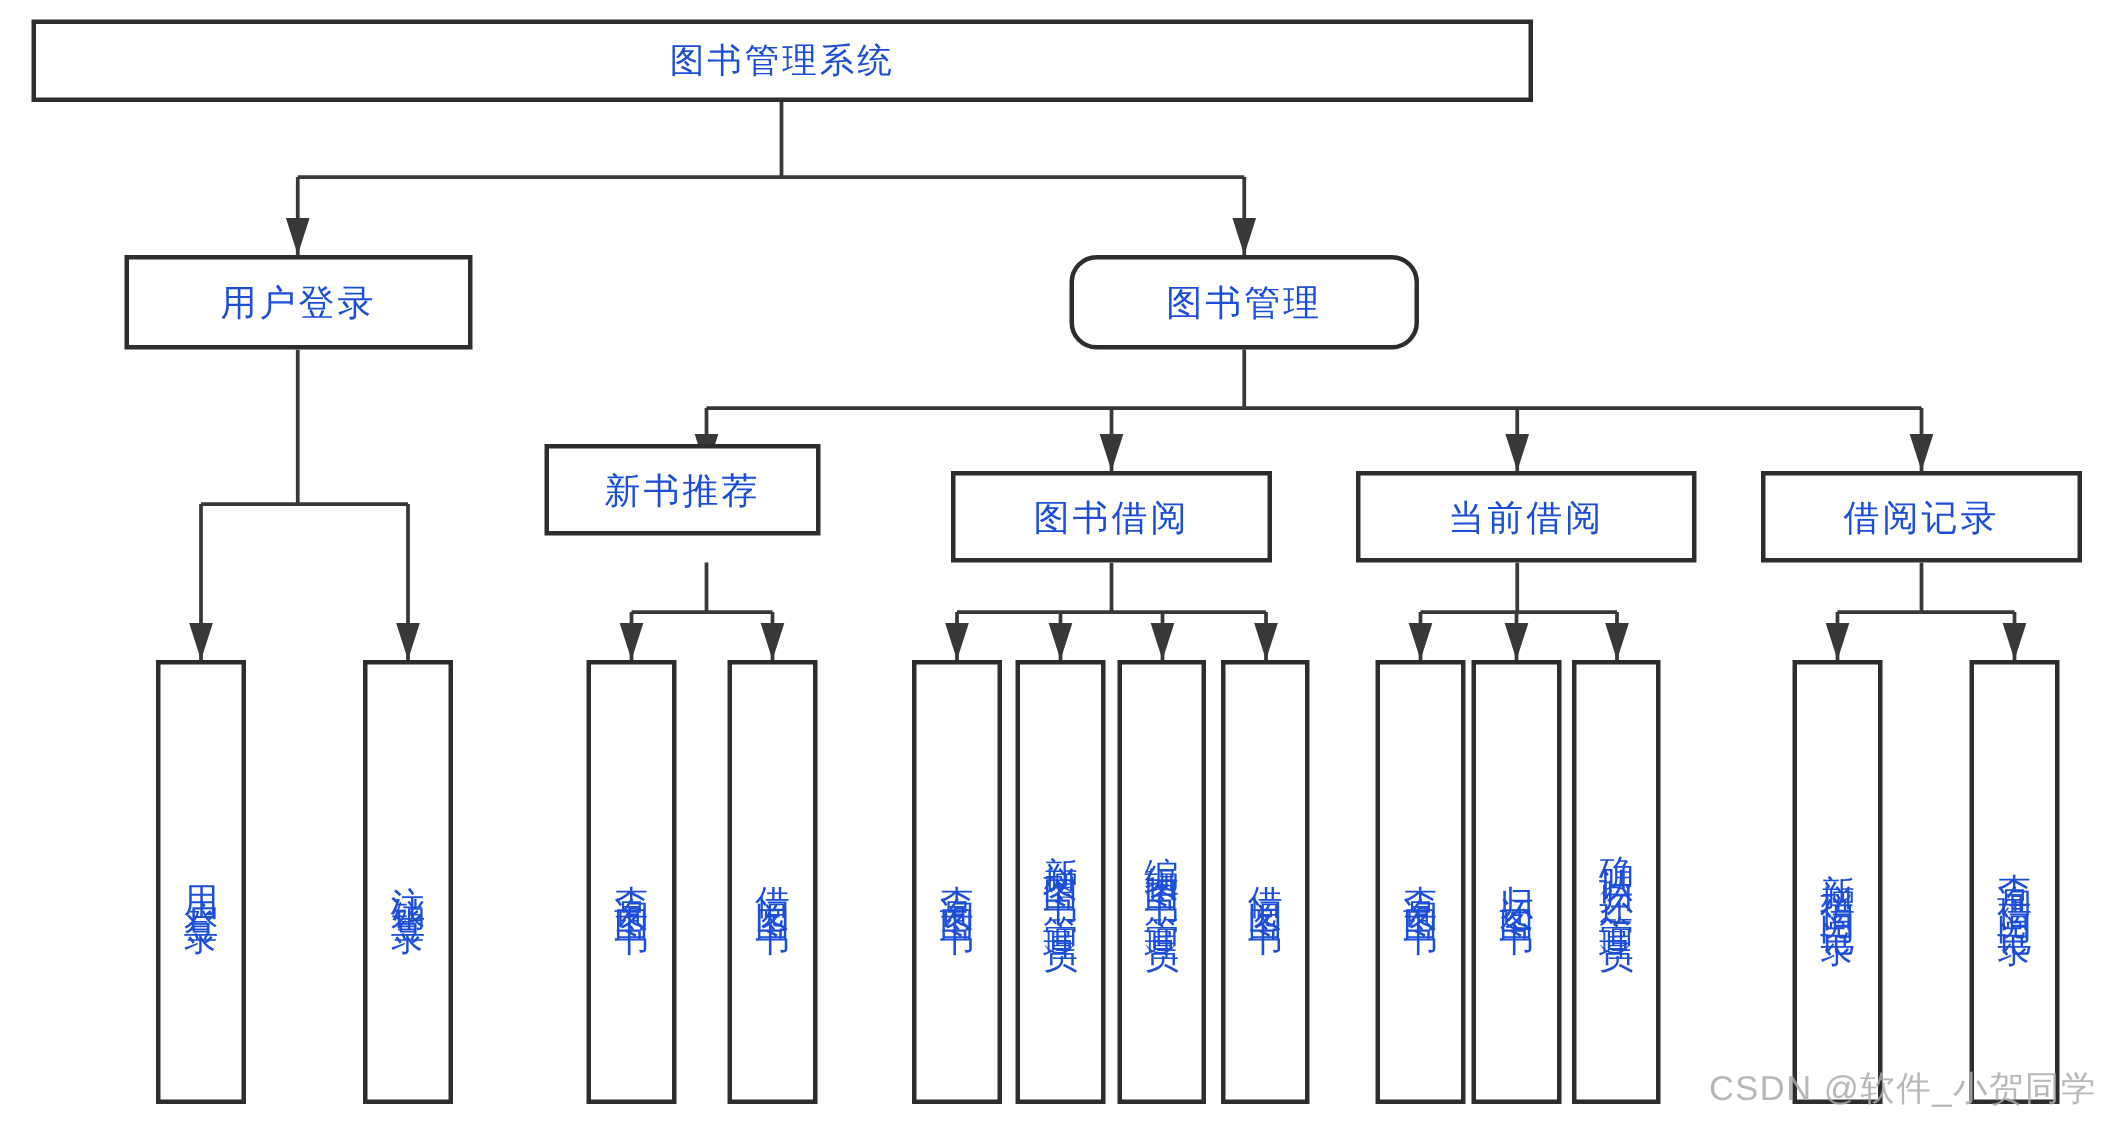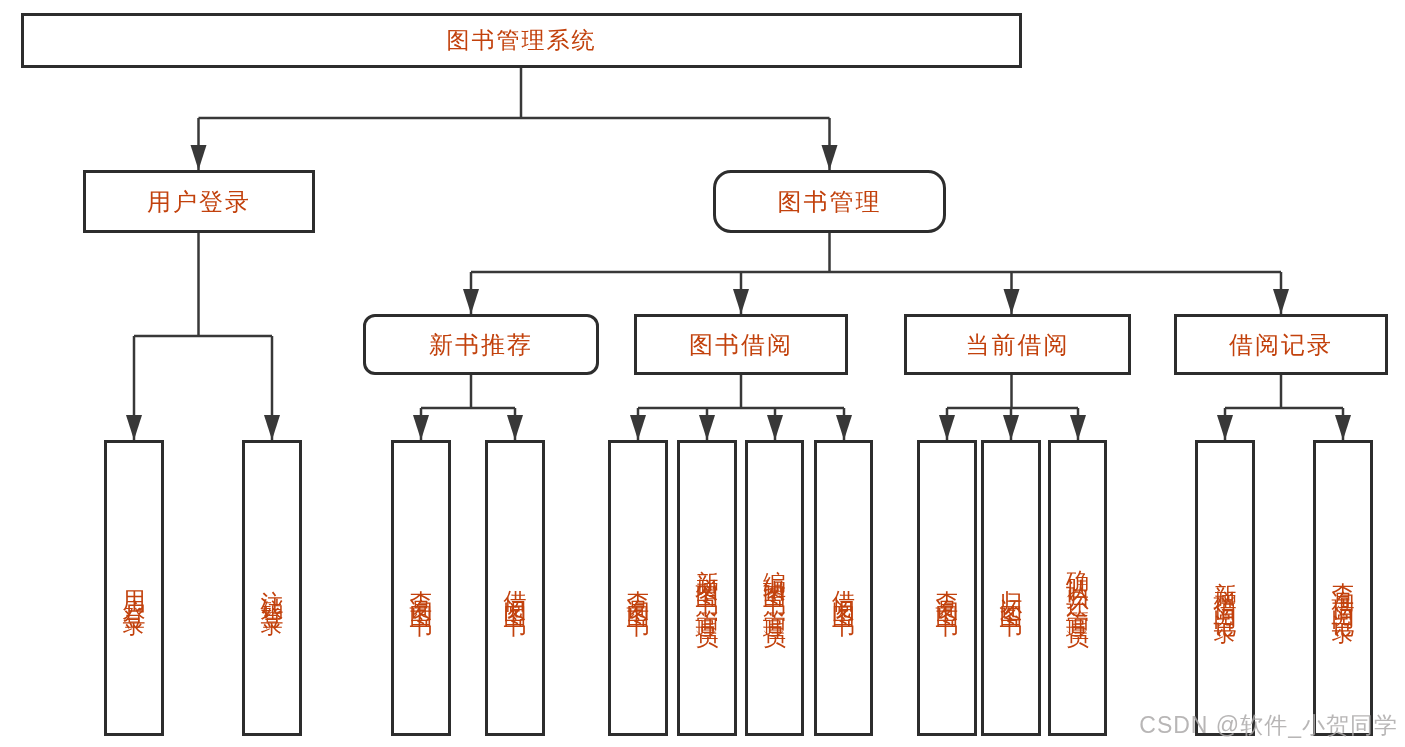--- a/index.html
+++ b/index.html
@@ -17,21 +17,21 @@
     width: 1405px; height: 747px;
   }
   .node {
     position: absolute;
     background: #ffffff;
     border: 3px solid #2d2d2d;
     box-sizing: border-box;
     display: flex;
     align-items: center;
     justify-content: center;
-    color: #c2410c;
+    color: #1d4ed8;
     z-index: 2;
   }
   .h-node { font-size: 24px; letter-spacing: 2px; white-space: nowrap; }
   .root-node { font-size: 23px; letter-spacing: 2px; }
   .v-node { font-size: 23px; }
   .v-node .vtext {
     writing-mode: vertical-rl;
     text-orientation: mixed;
     letter-spacing: 8px;
     line-height: 1;
@@ -121,21 +121,21 @@
     <span>图书管理系统</span>
   </div>
 
   <div class="node h-node" style="left:83px; top:170px; width:232px; height:63px;">
     <span>用户登录</span>
   </div>
   <div class="node h-node" style="left:713px; top:170px; width:233px; height:63px;border-radius:18px;">
     <span>图书管理</span>
   </div>
 
-  <div class="node h-node" style="left:363px; top:314px; width:236px; height:61px;border-radius:12px;">
+  <div class="node h-node" style="left:363px; top:296px; width:184px; height:61px;">
     <span>新书推荐</span>
   </div>
   <div class="node h-node" style="left:634px; top:314px; width:214px; height:61px;">
     <span>图书借阅</span>
   </div>
   <div class="node h-node" style="left:904px; top:314px; width:227px; height:61px;">
     <span>当前借阅</span>
   </div>
   <div class="node h-node" style="left:1174px; top:314px; width:214px; height:61px;">
     <span>借阅记录</span>

